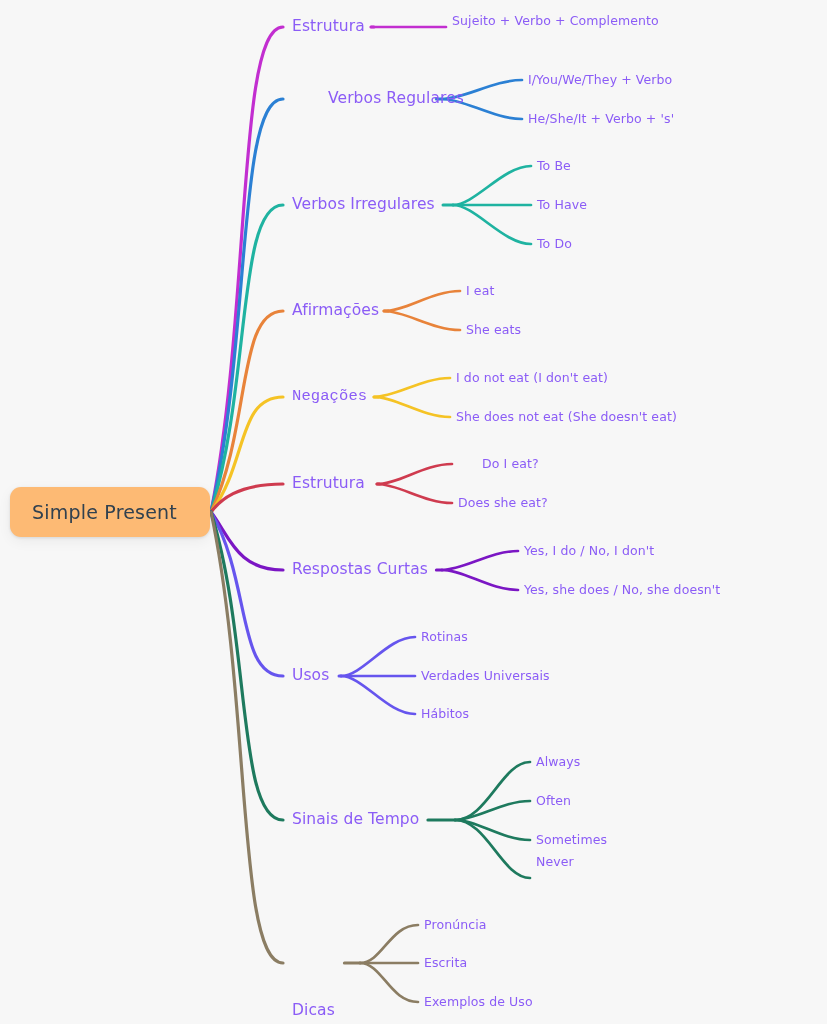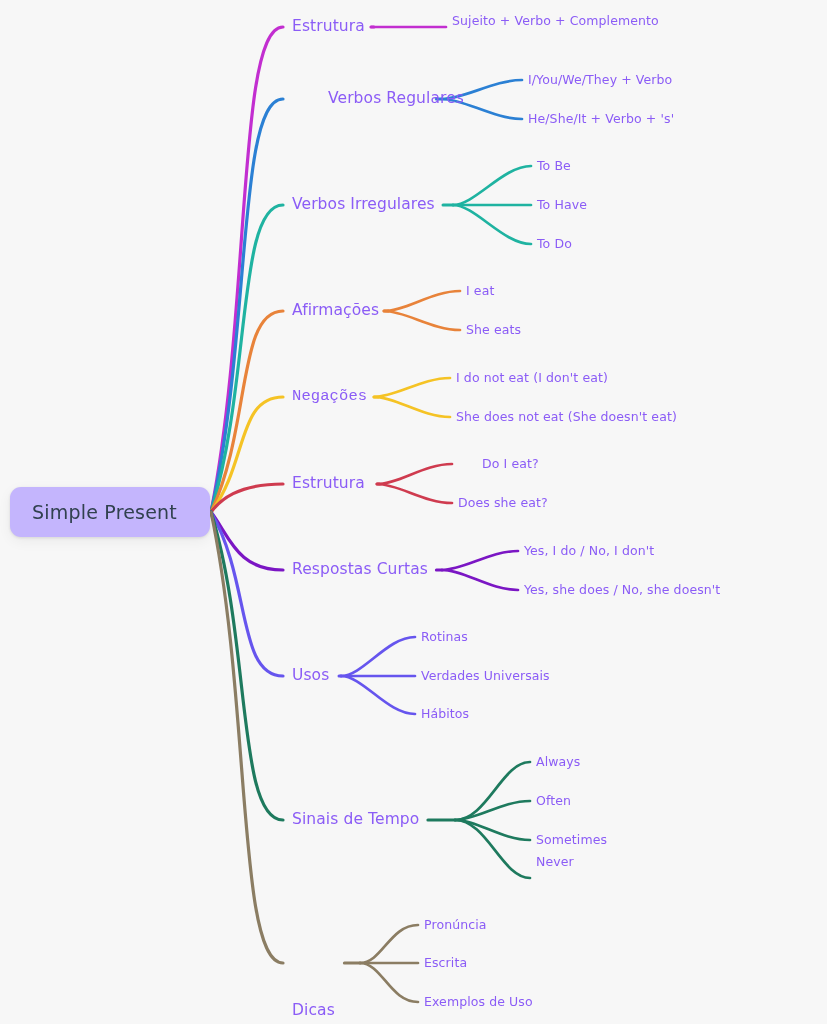--- a/index.html
+++ b/index.html
@@ -124,21 +124,21 @@
       </g>
       <g>
         <path d="M 211 512 C 251 701.42, 237 963, 283 963" stroke="#8b7d63" stroke-width="3.2" fill="none" stroke-linecap="round"></path>
         <path d="M 344.34375 963 L 360 963" stroke="#8b7d63" stroke-width="3" fill="none" stroke-linecap="round"></path>
         <path d="M 360 963 C 382 963, 390 925, 418 925" stroke="#8b7d63" stroke-width="2.7" fill="none" stroke-linecap="round"></path>
         <path d="M 360 963 L 418 963" stroke="#8b7d63" stroke-width="2.7" fill="none" stroke-linecap="round"></path>
         <path d="M 360 963 C 382 963, 390 1002, 418 1002" stroke="#8b7d63" stroke-width="2.7" fill="none" stroke-linecap="round"></path>
       </g>
     </svg>
 
-  <div id="root-node" style="left: 10px; top: 487px; width: 200px; height: 50px; background: #c4b5fd;">
+  <div id="root-node" style="left: 10px; top: 487px; width: 200px; height: 50px; background: #fdba74;">
     <span id="root-node-label">Simple Present</span>
   </div>
 
   <div id="label-layer">
       <div class="node-label branch-label" style="left: 292px; top: 27px;">Estrutura</div>
       <div class="node-label leaf-label" style="left: 452px; top: 21px;">Sujeito + Verbo + Complemento</div>
       <div class="node-label branch-label" style="left: 292px; top: 99px; margin-left: 36px;">Verbos Regulares</div>
       <div class="node-label leaf-label" style="left: 528px; top: 80px;">I/You/We/They + Verbo</div>
       <div class="node-label leaf-label" style="left: 528px; top: 119px;">He/She/It + Verbo + 's'</div>
       <div class="node-label branch-label" style="left: 292px; top: 205px;">Verbos Irregulares</div>

